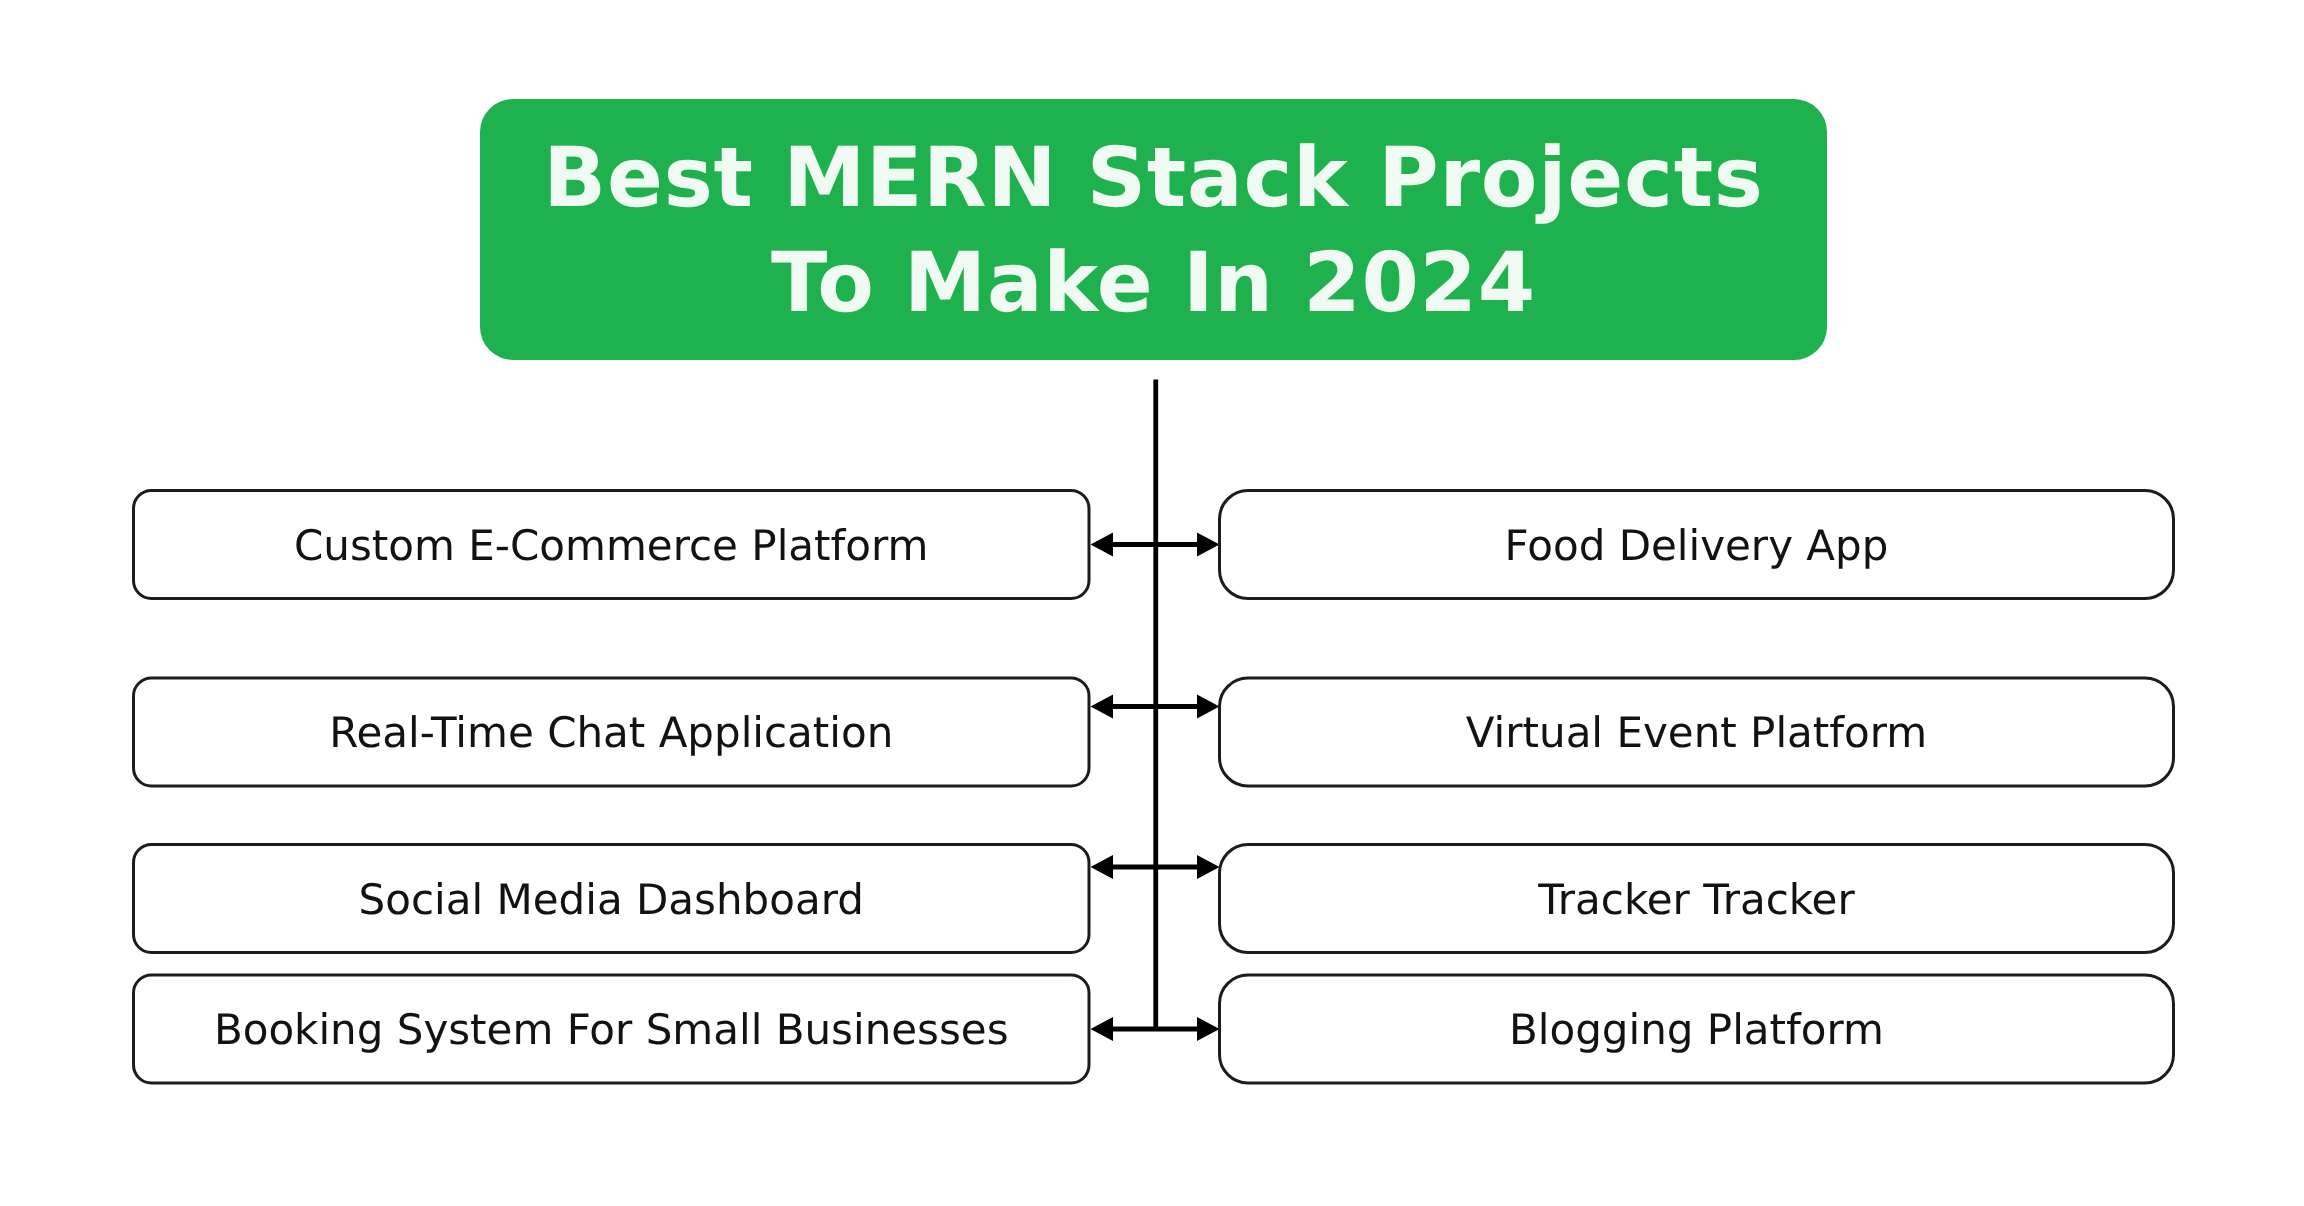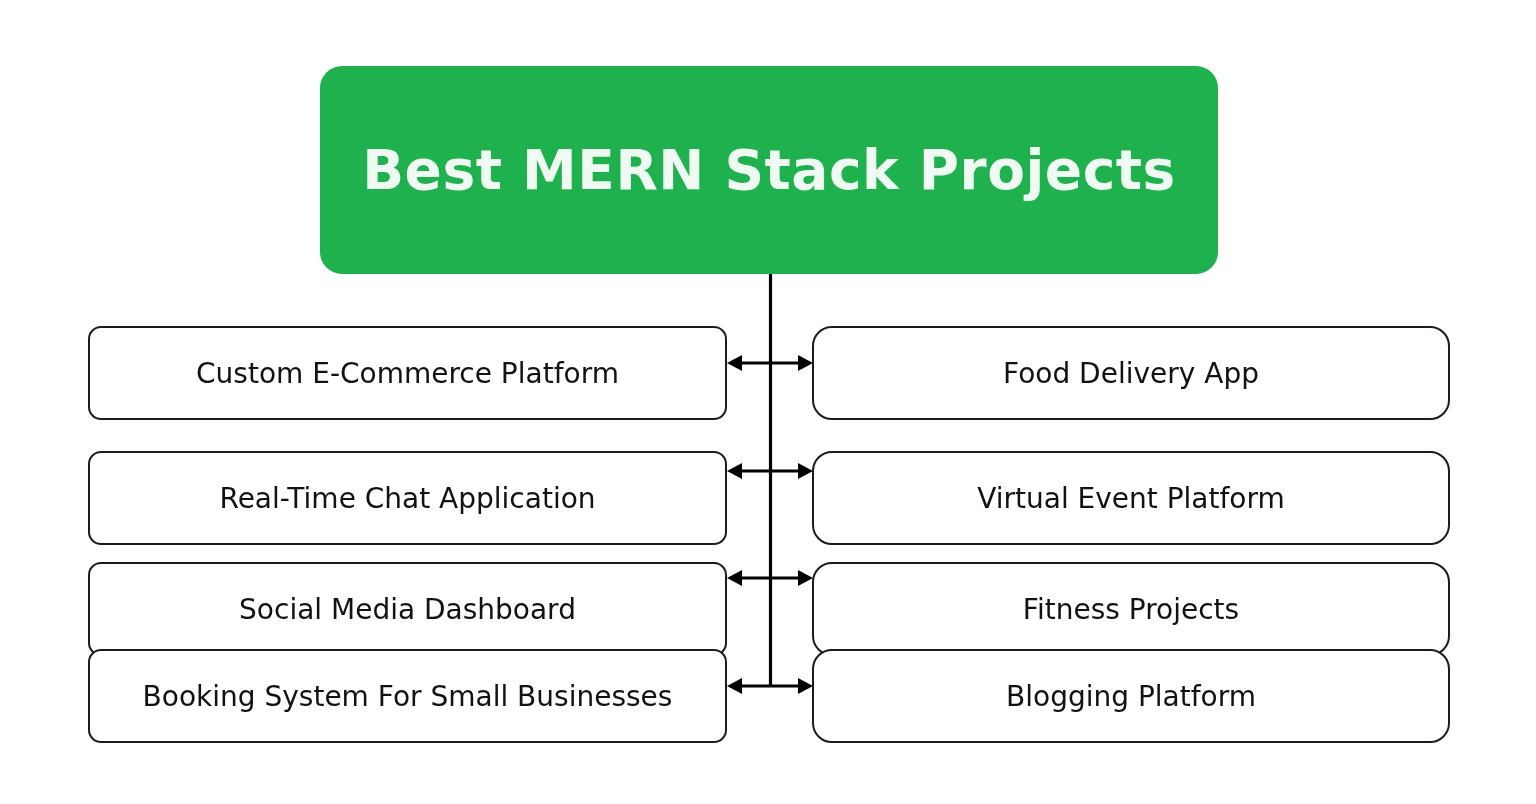--- a/index.html
+++ b/index.html
@@ -19,21 +19,21 @@
     overflow: hidden;
   }
   .canvas {
     position: relative;
     width: 1536px; height: 804px;
     background: var(--background);
   }
   .header-banner {
     position: absolute;
     left: 320px; top: 66px;
-    width: 898px; height: 208px;
+    width: 898px; height: 174px;
     background: var(--accent-green);
     border-radius: 22px;
     display: flex; flex-direction: column;
     align-items: center; justify-content: center;
     z-index: 2;
   }
   .header-line {
     color: var(--header-text);
     font-size: 55px;
     font-weight: 700;
@@ -49,21 +49,21 @@
   }
   .connectors line {
     stroke: var(--connector);
     stroke-width: 3.2px;
   }
   .connectors polygon {
     fill: var(--connector);
   }
   .node-box {
     position: absolute;
-    height: 94px;
+    height: 74px;
     background: var(--box-background);
     border: 2px solid var(--box-border);
     border-radius: 13px;
     display: flex; align-items: center; justify-content: center;
     z-index: 2;
   }
   .node-box .box-label {
     color: var(--box-text);
     font-size: 28px;
     font-weight: 400;
@@ -76,20 +76,21 @@
   .row-2 { top: 539px; margin-top: 23px; }
   .row-3 { top: 649px; }
 </style>
 </head>
 <body>
 
 <div class="canvas">
 
   <div class="header-banner">
     <div class="header-line">Best MERN Stack Projects</div>
+    <div class="header-line">To Make In 2024</div>
   </div>
 
   <svg class="connectors" viewBox="0 0 1536 804" xmlns="http://www.w3.org/2000/svg" aria-hidden="true">
 
     <line x1="770.5" y1="253" x2="770.5" y2="686"></line>
 
     <line x1="739" y1="363" x2="802" y2="363"></line>
     <polygon points="727,363 742,355 742,371"></polygon>
     <polygon points="813,363 798,355 798,371"></polygon>
 
@@ -117,21 +118,21 @@
     <span class="box-label">Real-Time Chat Application</span>
   </div>
   <div class="node-box col-right row-1">
     <span class="box-label">Virtual Event Platform</span>
   </div>
 
   <div class="node-box col-left row-2">
     <span class="box-label">Social Media Dashboard</span>
   </div>
   <div class="node-box col-right row-2">
-    <span class="box-label">Fitness Projects</span>
+    <span class="box-label">Tracker Tracker</span>
   </div>
 
   <div class="node-box col-right row-3">
     <span class="box-label">Blogging Platform</span>
   </div>
   <div class="node-box col-left row-3">
     <span class="box-label">Booking System For Small Businesses</span>
   </div>
 
 </div>

